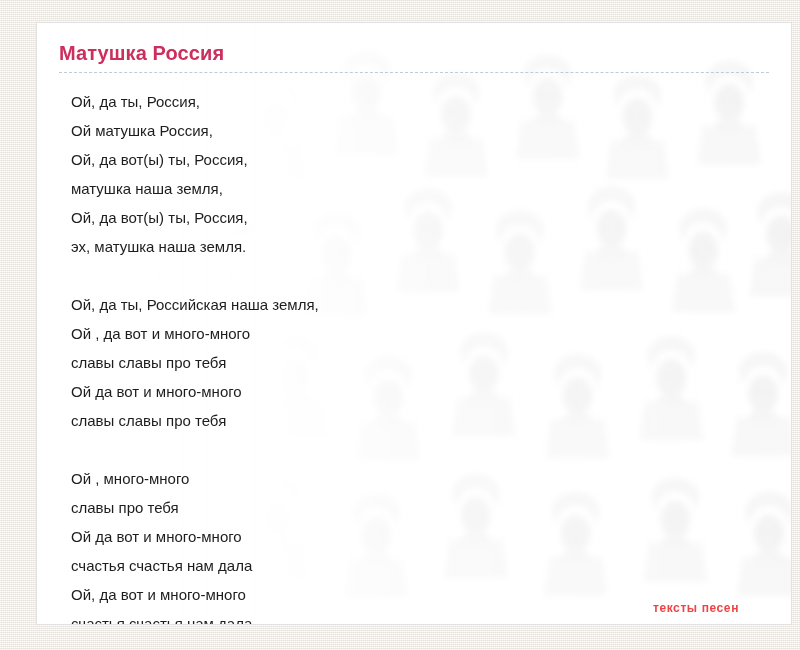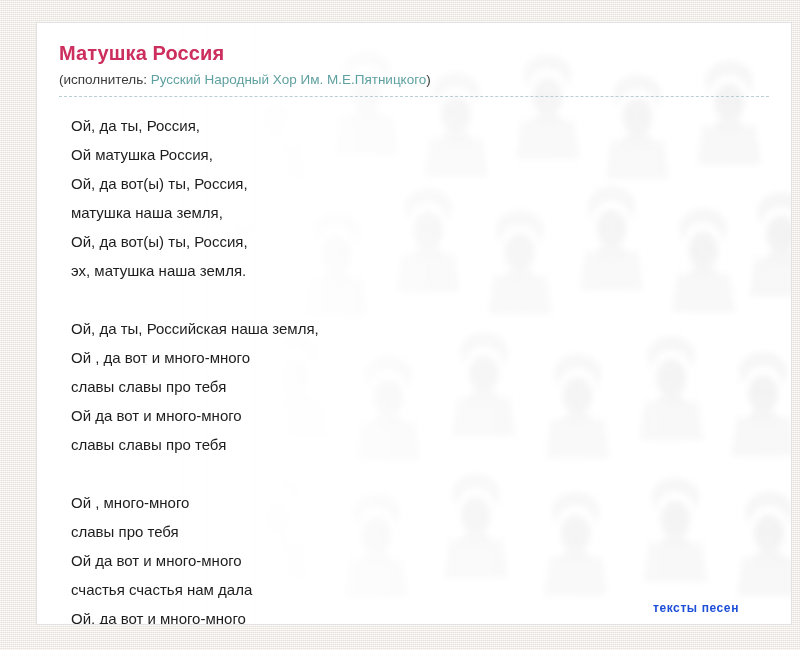--- a/index.html
+++ b/index.html
@@ -123,21 +123,21 @@
     font-size: 22px;
     font-weight: bold;
     color: #f4799f;
     letter-spacing: -0.3px;
   }
   .logo-tagline {
     margin-top: -7px;
     margin-right: 26px;
     font-size: 12px;
     font-weight: bold;
-    color: #1d4ed8;
+    color: #ef4444;
     letter-spacing: 0.6px;
     text-align: left;
   }
 </style>
 </head>
 <body>
 
 <div id="page-bg"></div>
 
 <div id="content-panel">
@@ -205,21 +205,20 @@
       </g>
 
       <rect x="0" y="0" width="756" height="603" fill="url(#wmFade)"></rect>
       <rect x="0" y="0" width="756" height="603" fill="#ffffff" opacity="0.55"></rect>
     </svg>
   </div>
 
   <div id="panel-inner">
     <h1 class="song-title">Матушка Россия</h1>
 
-    <div class="artist-line"><span>(исполнитель: </span><a class="artist-link" href="#">Русский Народный Хор Им. М.Е.Пятницкого</a><span>)</span></div>
 
     <hr class="divider">
 
     <div class="lyrics">Ой, да ты, Россия,
 Ой матушка Россия,
 Ой, да вот(ы) ты, Россия,
 матушка наша земля,
 Ой, да вот(ы) ты, Россия,
 эх, матушка наша земля.
 

